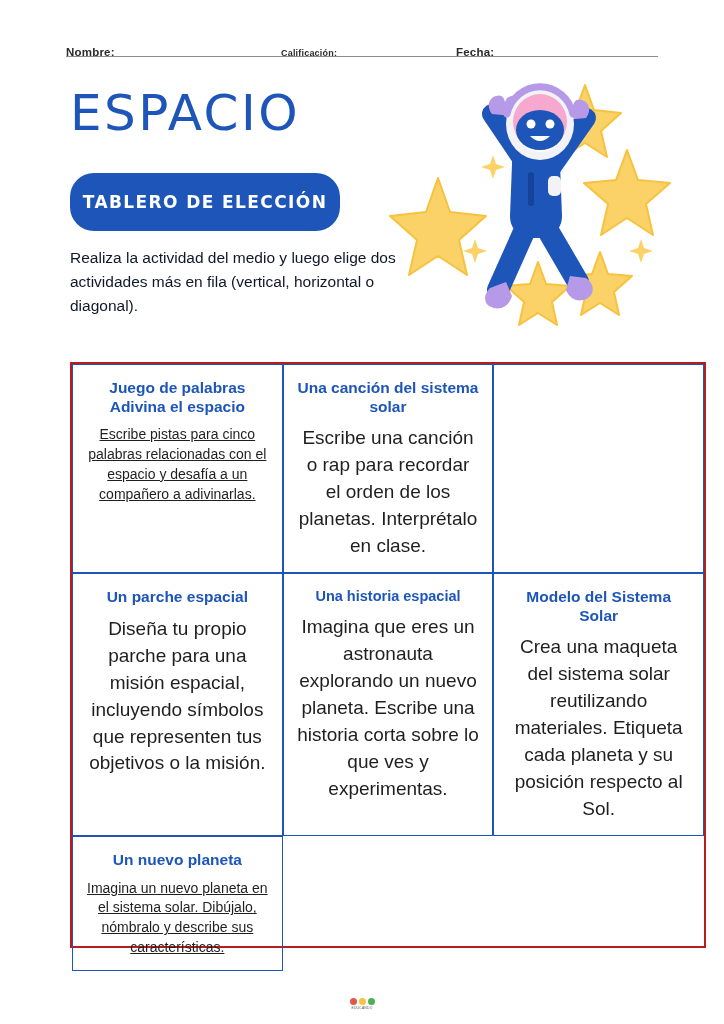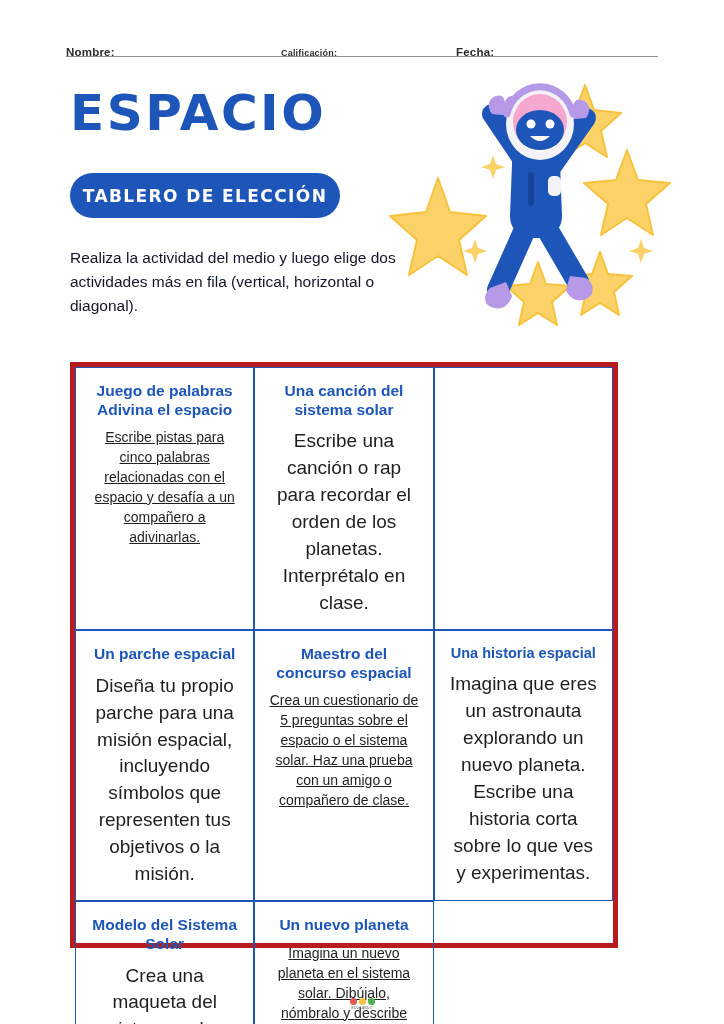--- a/index.html
+++ b/index.html
@@ -46,32 +46,32 @@
     height: 1px;
     background: #8d8d8d;
   }
 
   
   .title {
     position: absolute;
     top: 88px;
     left: 70px;
     font-family: "DejaVu Sans", sans-serif;
-    font-weight: bold;
+    font-weight: normal;
     font-size: 50px;
     letter-spacing: 2.5px;
     color: #1d56b8;
     line-height: 1;
   }
   .subtitle-pill {
     position: absolute;
     top: 173px;
     left: 70px;
     width: 270px;
-    height: 45px;
+    height: 58px;
     background: #1d56b8;
     border-radius: 24px;
     display: flex;
     align-items: center;
     justify-content: center;
   }
   .subtitle-pill span {
     color: #ffffff;
     font-family: "DejaVu Sans", sans-serif;
     font-weight: bold;
@@ -95,26 +95,26 @@
     left: 380px;
     width: 300px;
     height: 300px;
   }
 
   
   .board {
     position: absolute;
     top: 362px;
     left: 70px;
-    width: 548px;
+    width: 636px;
     height: 586px;
     display: grid;
     grid-template-columns: 1fr 1fr 1fr;
     grid-template-rows: 1fr 1fr 1fr;
-    border: 5px solid #b91c1c;
+    border: 2px solid #b91c1c;
     box-sizing: border-box;
   }
   .cell {
     border: 1px solid #1d56b8;
     box-sizing: border-box;
     padding: 14px 13px 12px;
     display: flex;
     flex-direction: column;
     align-items: center;
     text-align: center;
@@ -244,24 +244,20 @@
   </div>
 
   <div class="cell">
   </div>
 
   <div class="cell">
     <div class="cell-title">Un parche espacial</div>
     <div class="cell-body lg">Diseña tu propio parche para una misión espacial, incluyendo símbolos que representen tus objetivos o la misión.</div>
   </div>
 
-  <div class="cell">
-    <div class="cell-title">Maestro del concurso espacial</div>
-    <div class="cell-body sm">Crea un cuestionario de 5 preguntas sobre el espacio o el sistema solar. Haz una prueba con un amigo o compañero de clase.</div>
-  </div>
 
   <div class="cell">
     <div class="cell-title sm">Una historia espacial</div>
     <div class="cell-body lg">Imagina que eres un astronauta explorando un nuevo planeta. Escribe una historia corta sobre lo que ves y experimentas.</div>
   </div>
 
 
   <div class="cell">
     <div class="cell-title">Modelo del Sistema Solar</div>
     <div class="cell-body lg">Crea una maqueta del sistema solar reutilizando materiales. Etiqueta cada planeta y su posición respecto al Sol.</div>

